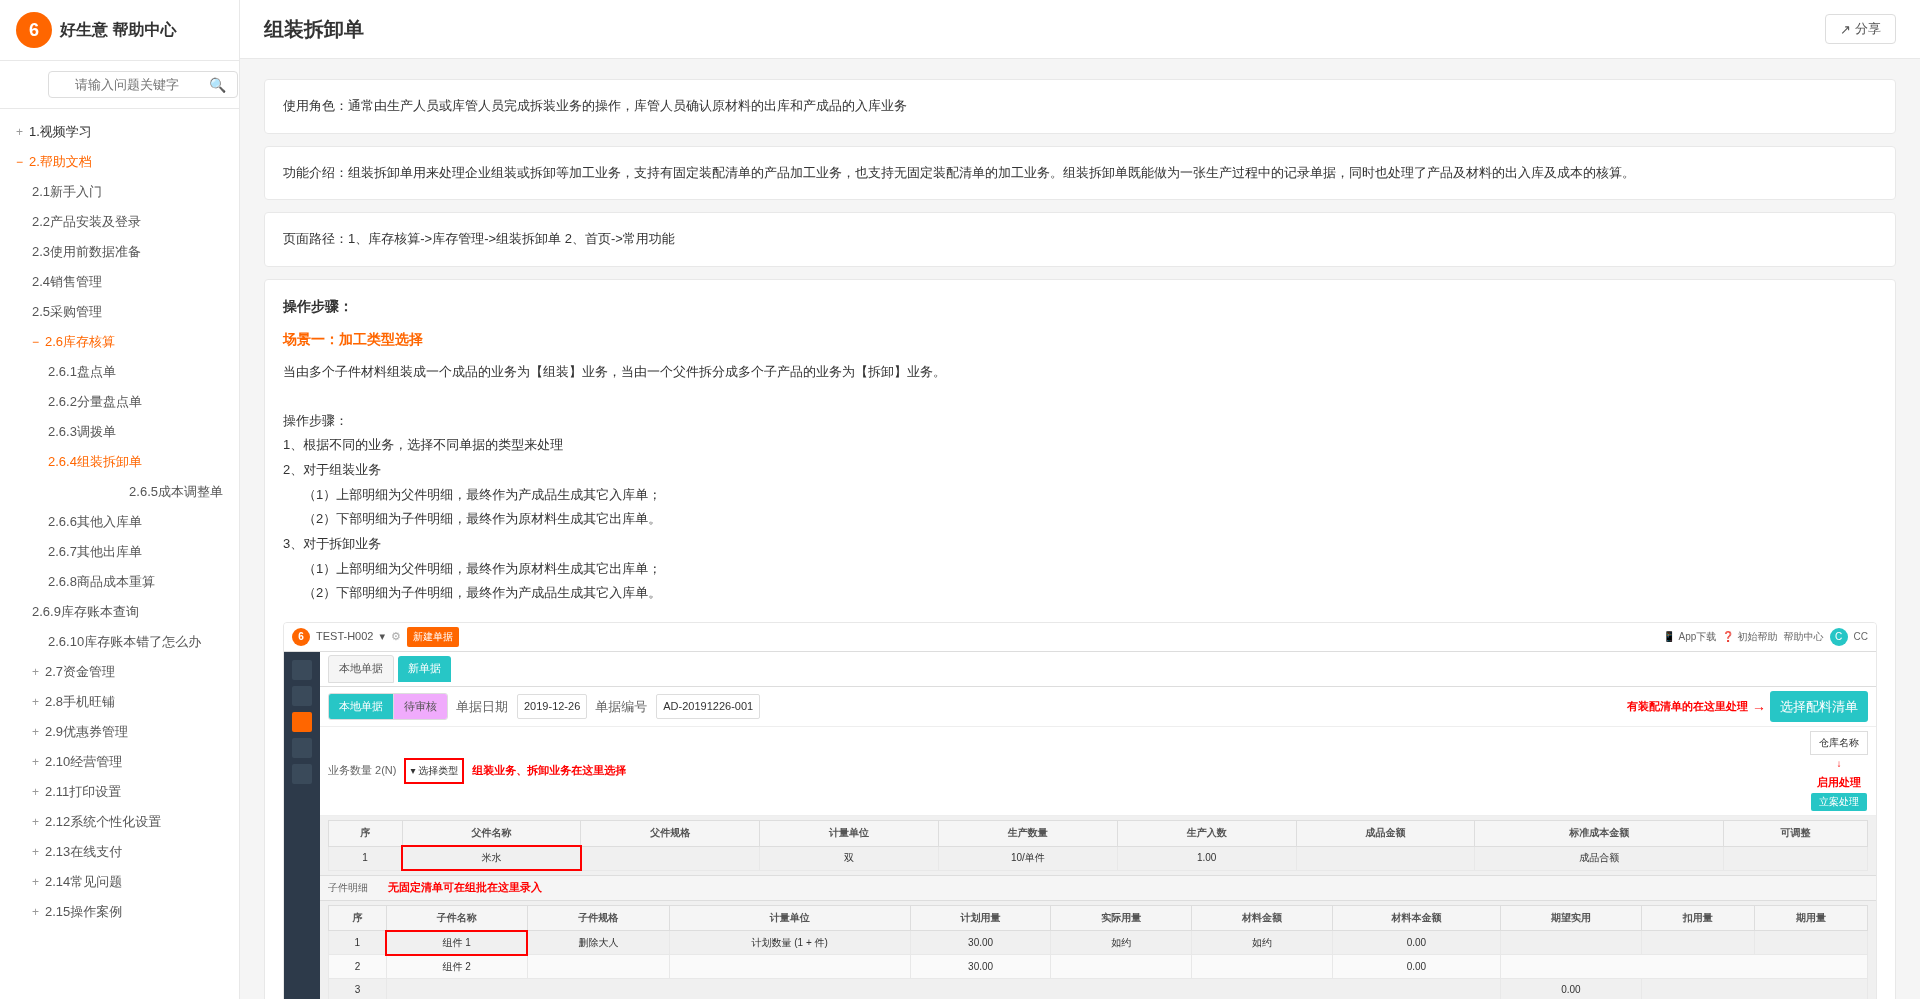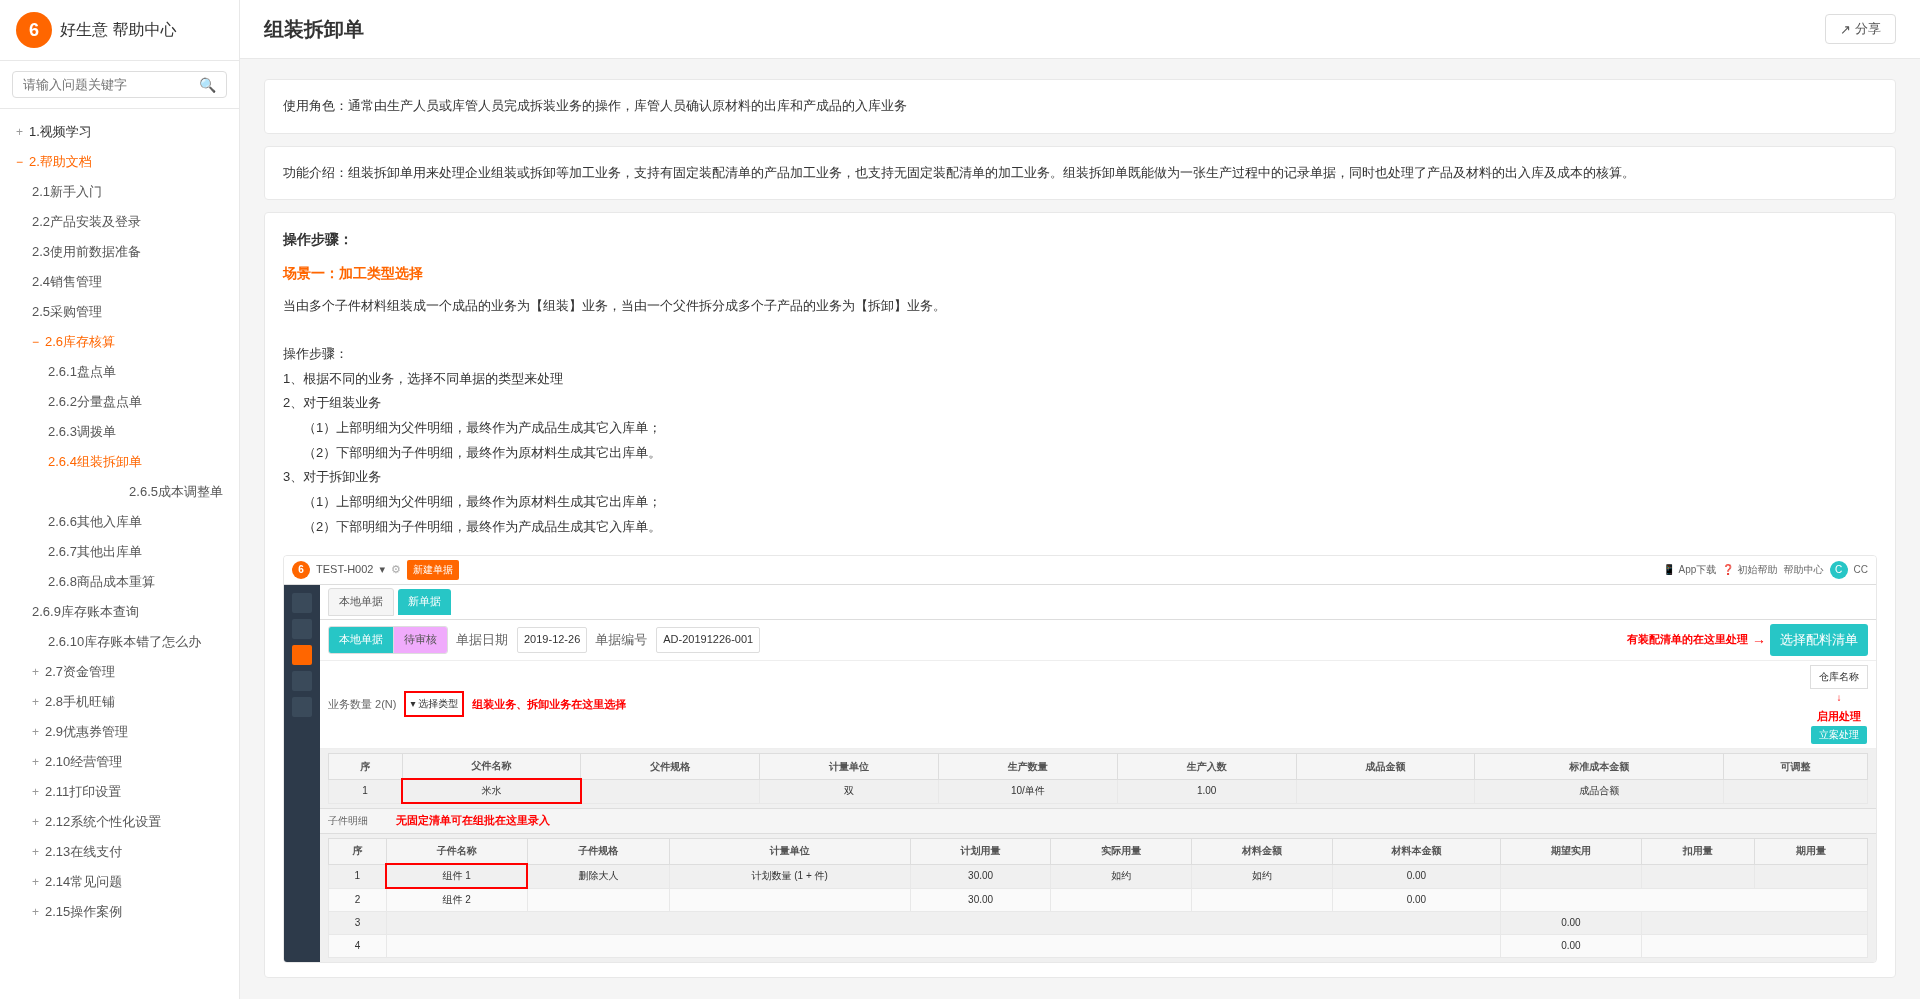--- a/index.html
+++ b/index.html
@@ -32,39 +32,40 @@
       align-items: center;
       justify-content: center;
       color: #fff;
       font-size: 18px;
       font-weight: bold;
       margin-right: 8px;
       flex-shrink: 0;
     }
     .logo-text {
       font-size: 16px;
-      font-weight: normal;
+      font-weight: bold;
       color: #333;
       text-align: center;
     }
     .search-box {
       padding: 10px 12px;
       border-bottom: 1px solid #e8e8e8;
       display: flex;
       align-items: center;
       background: #fff;
     }
     .search-box input {
       border: 1px solid #ddd;
       border-radius: 4px;
-      padding: 5px 10px;
+      padding: 5px 26px;
       font-size: 13px;
       width: 100%;
       outline: none;
       color: #999;
+      margin-left: 36px;
     }
     .search-icon-btn {
       background: none;
       border: none;
       cursor: pointer;
       color: #999;
       margin-left: -28px;
       font-size: 14px;
     }
     .nav-tree {
@@ -386,20 +387,23 @@
   <div class="main-body">
 
     <div class="info-block">
       <p class="content-text">使用角色：通常由生产人员或库管人员完成拆装业务的操作，库管人员确认原材料的出库和产成品的入库业务</p>
     </div>
 
     <div class="info-block">
       <p class="content-text">功能介绍：组装拆卸单用来处理企业组装或拆卸等加工业务，支持有固定装配清单的产品加工业务，也支持无固定装配清单的加工业务。组装拆卸单既能做为一张生产过程中的记录单据，同时也处理了产品及材料的出入库及成本的核算。</p>
     </div>
 
+    <div class="info-block">
+      <p class="content-text">页面路径：1、库存核算-&gt;库存管理-&gt;组装拆卸单 2、首页-&gt;常用功能</p>
+    </div>
 
     <div class="info-block">
       <p class="section-title">操作步骤：</p>
       <p class="step-title">场景一：加工类型选择</p>
       <p class="content-text">当由多个子件材料组装成一个成品的业务为【组装】业务，当由一个父件拆分成多个子产品的业务为【拆卸】业务。</p>
       <br>
       <p class="content-text">操作步骤：</p>
       <p class="content-text">1、根据不同的业务，选择不同单据的类型来处理</p>
       <p class="content-text">2、对于组装业务</p>
       <p class="content-text" style="padding-left:20px;">（1）上部明细为父件明细，最终作为产成品生成其它入库单；</p>
@@ -510,21 +514,21 @@
                       <td>1.00</td>
                       <td></td>
                       <td>成品合额</td>
                       <td></td>
                     </tr>
                   </tbody>
                 </table>
               </div>
 
               <div style="position:relative;">
-                <div style="padding:2px 8px;font-size:10px;color:#666;background:#f5f5f5;border-top:1px solid #ddd;border-bottom:1px solid #ddd;display:flex;align-items:center;gap:8px;">
+                <div style="padding:2px 8px;font-size:10px;color:#666;background:#f5f5f5;border-top:1px solid #ddd;border-bottom:1px solid #ddd;display:flex;align-items:center;">
                   <span>子件明细</span>
                   <span class="ss-section-label" style="margin-left:20px;">无固定清单可在组批在这里录入</span>
                 </div>
                 <div class="ss-table-wrapper">
                   <table class="ss-table">
                     <thead>
                       <tr>
                         <th>序</th>
                         <th>子件名称</th>
                         <th>子件规格</th>

